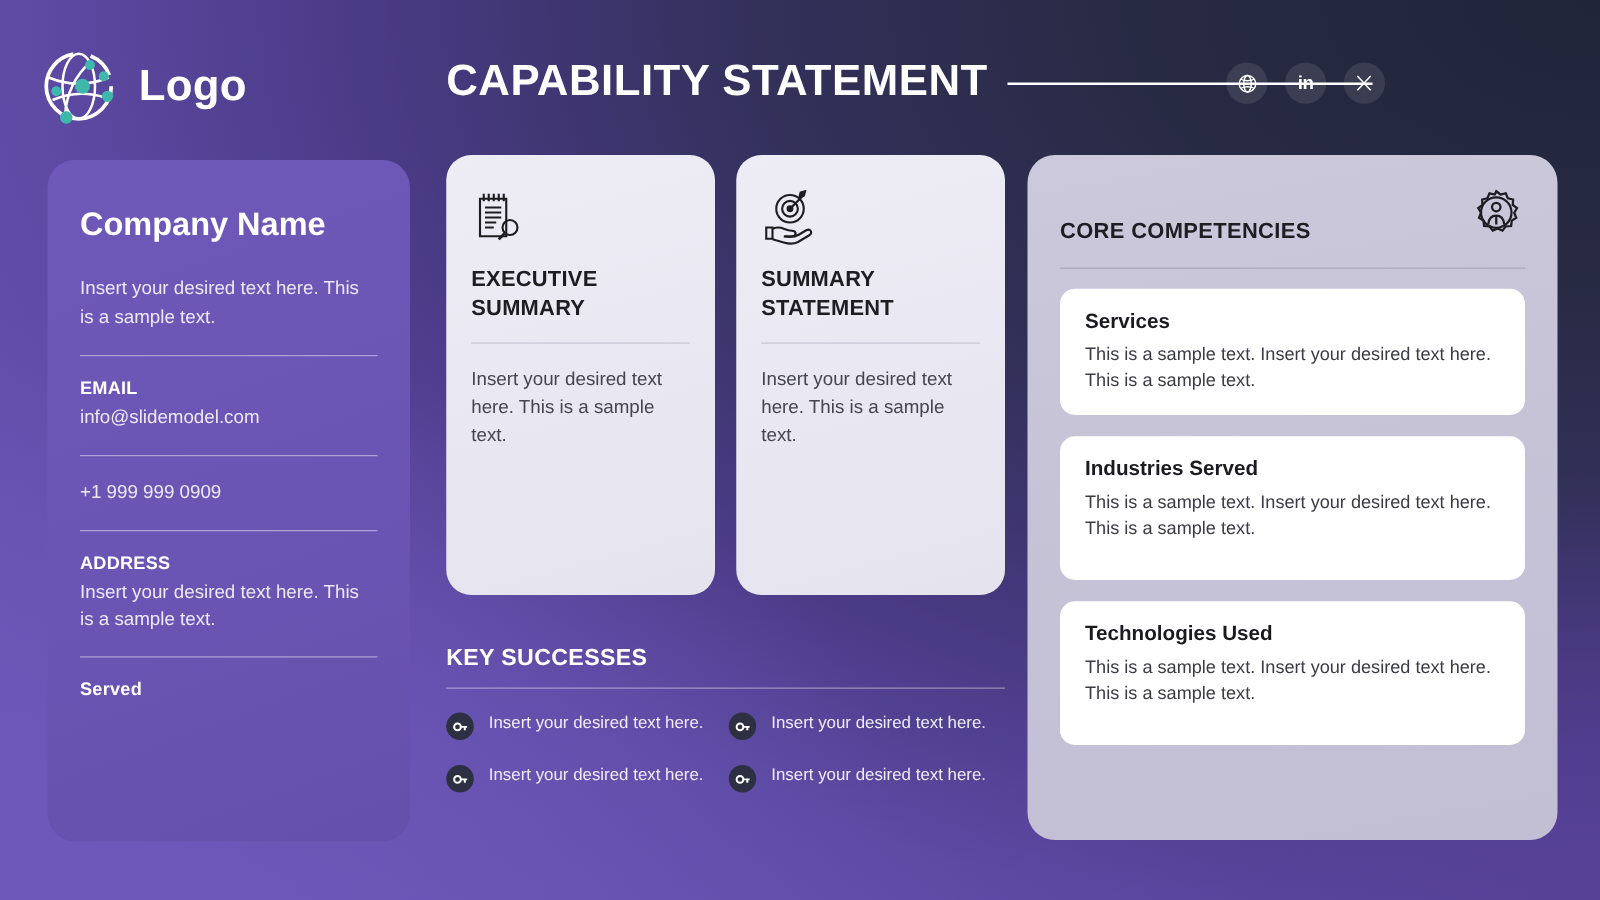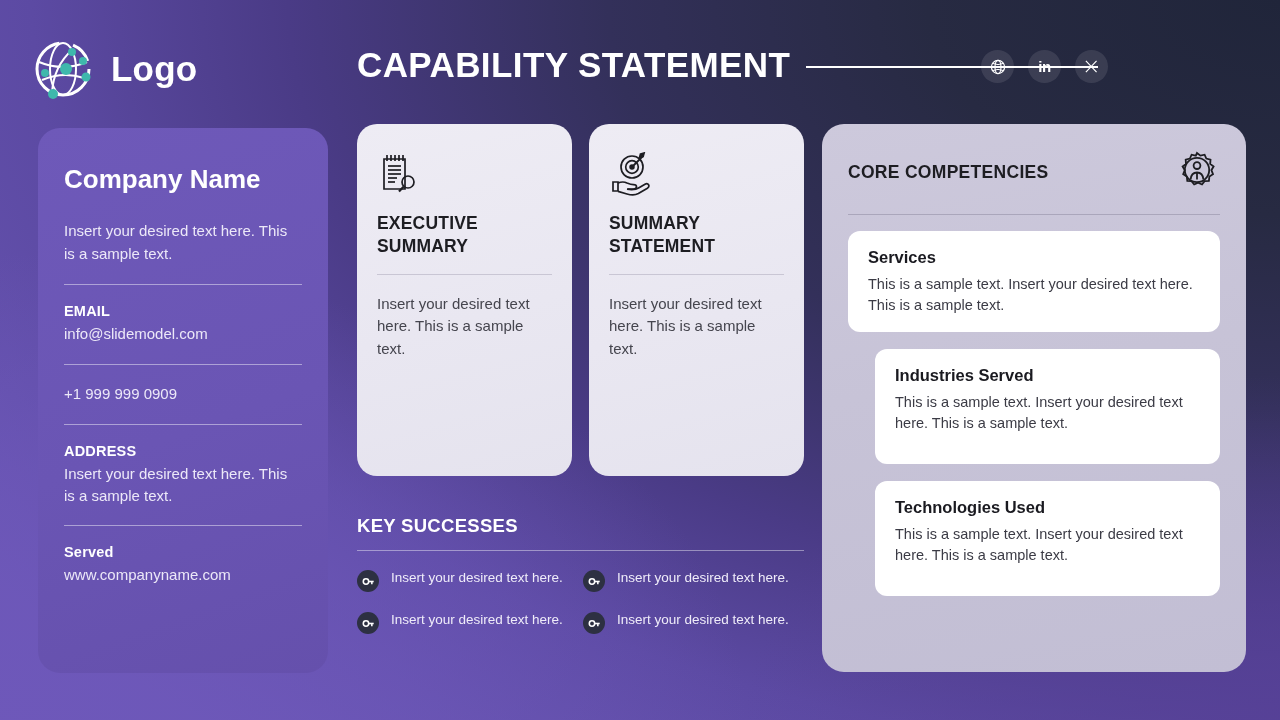--- a/index.html
+++ b/index.html
@@ -67,28 +67,28 @@
   .key-badge { width:22px; height:22px; border-radius:50%; background:#2d3042; flex:0 0 22px; display:flex; align-items:center; justify-content:center; margin-top:2px; }
   .key-badge svg { display:block; }
   .key-text { color:#efecf9; font-size:13.5px; line-height:1.45; }
 
   
   .core {
     position:absolute; left:822px; top:124px; width:424px; height:548px;
     background:linear-gradient(170deg,#cdc9dc 0%,#c7c3d7 45%,#c2bed4 100%);
     border-radius:22px; padding:26px 26px 0 26px;
   }
-  .core-head { display:flex; align-items:center; justify-content:space-between; }
+  .core-head { display:flex; align-items:flex-end; justify-content:space-between; }
   .core-title { color:#1d1d22; font-size:17.5px; font-weight:bold; line-height:1.32; letter-spacing:0.3px; }
   .core-icon svg { display:block; }
   .core-rule { height:1px; background:#aaa6bb; margin:18px 0 16px 0; }
   .comp-card { background:#fff; border-radius:12px; padding:17px 20px 16px 20px; margin-bottom:17px; }
   .comp-title { color:#1a1a20; font-size:16.5px; font-weight:bold; margin-bottom:7px; }
   .comp-text { color:#3b3b45; font-size:14.5px; line-height:1.45; }
-  .comp-card.tall { padding-bottom:30px;margin-left:27px; }
+  .comp-card.tall { padding-bottom:30px; }
 </style>
 </head>
 <body>
 
 <div class="bg-wash"></div>
 
 <div class="header">
 
   <div class="logo-wrap">
     <span class="logo-mark">
@@ -150,21 +150,20 @@
 
   <div class="hr-light"></div>
   <div class="field">
     <div class="field-label">ADDRESS</div>
     <div class="field-value">Insert your desired text here. This is a sample text.</div>
   </div>
 
   <div class="hr-light"></div>
   <div class="field">
     <div class="field-label">Served</div>
-    <div class="field-value">www.companyname.com</div>
   </div>
 </div>
 
 <div class="card card-exec">
   <div class="card-icon">
     <svg width="42" height="44" viewBox="0 0 42 44">
       <g fill="none" stroke="#1d1d22" stroke-width="1.7">
         <path d="M7 7 h21 v30 h-21 z"></path>
         <line x1="11" y1="14" x2="24" y2="14"></line>
         <line x1="11" y1="18" x2="24" y2="18"></line>

